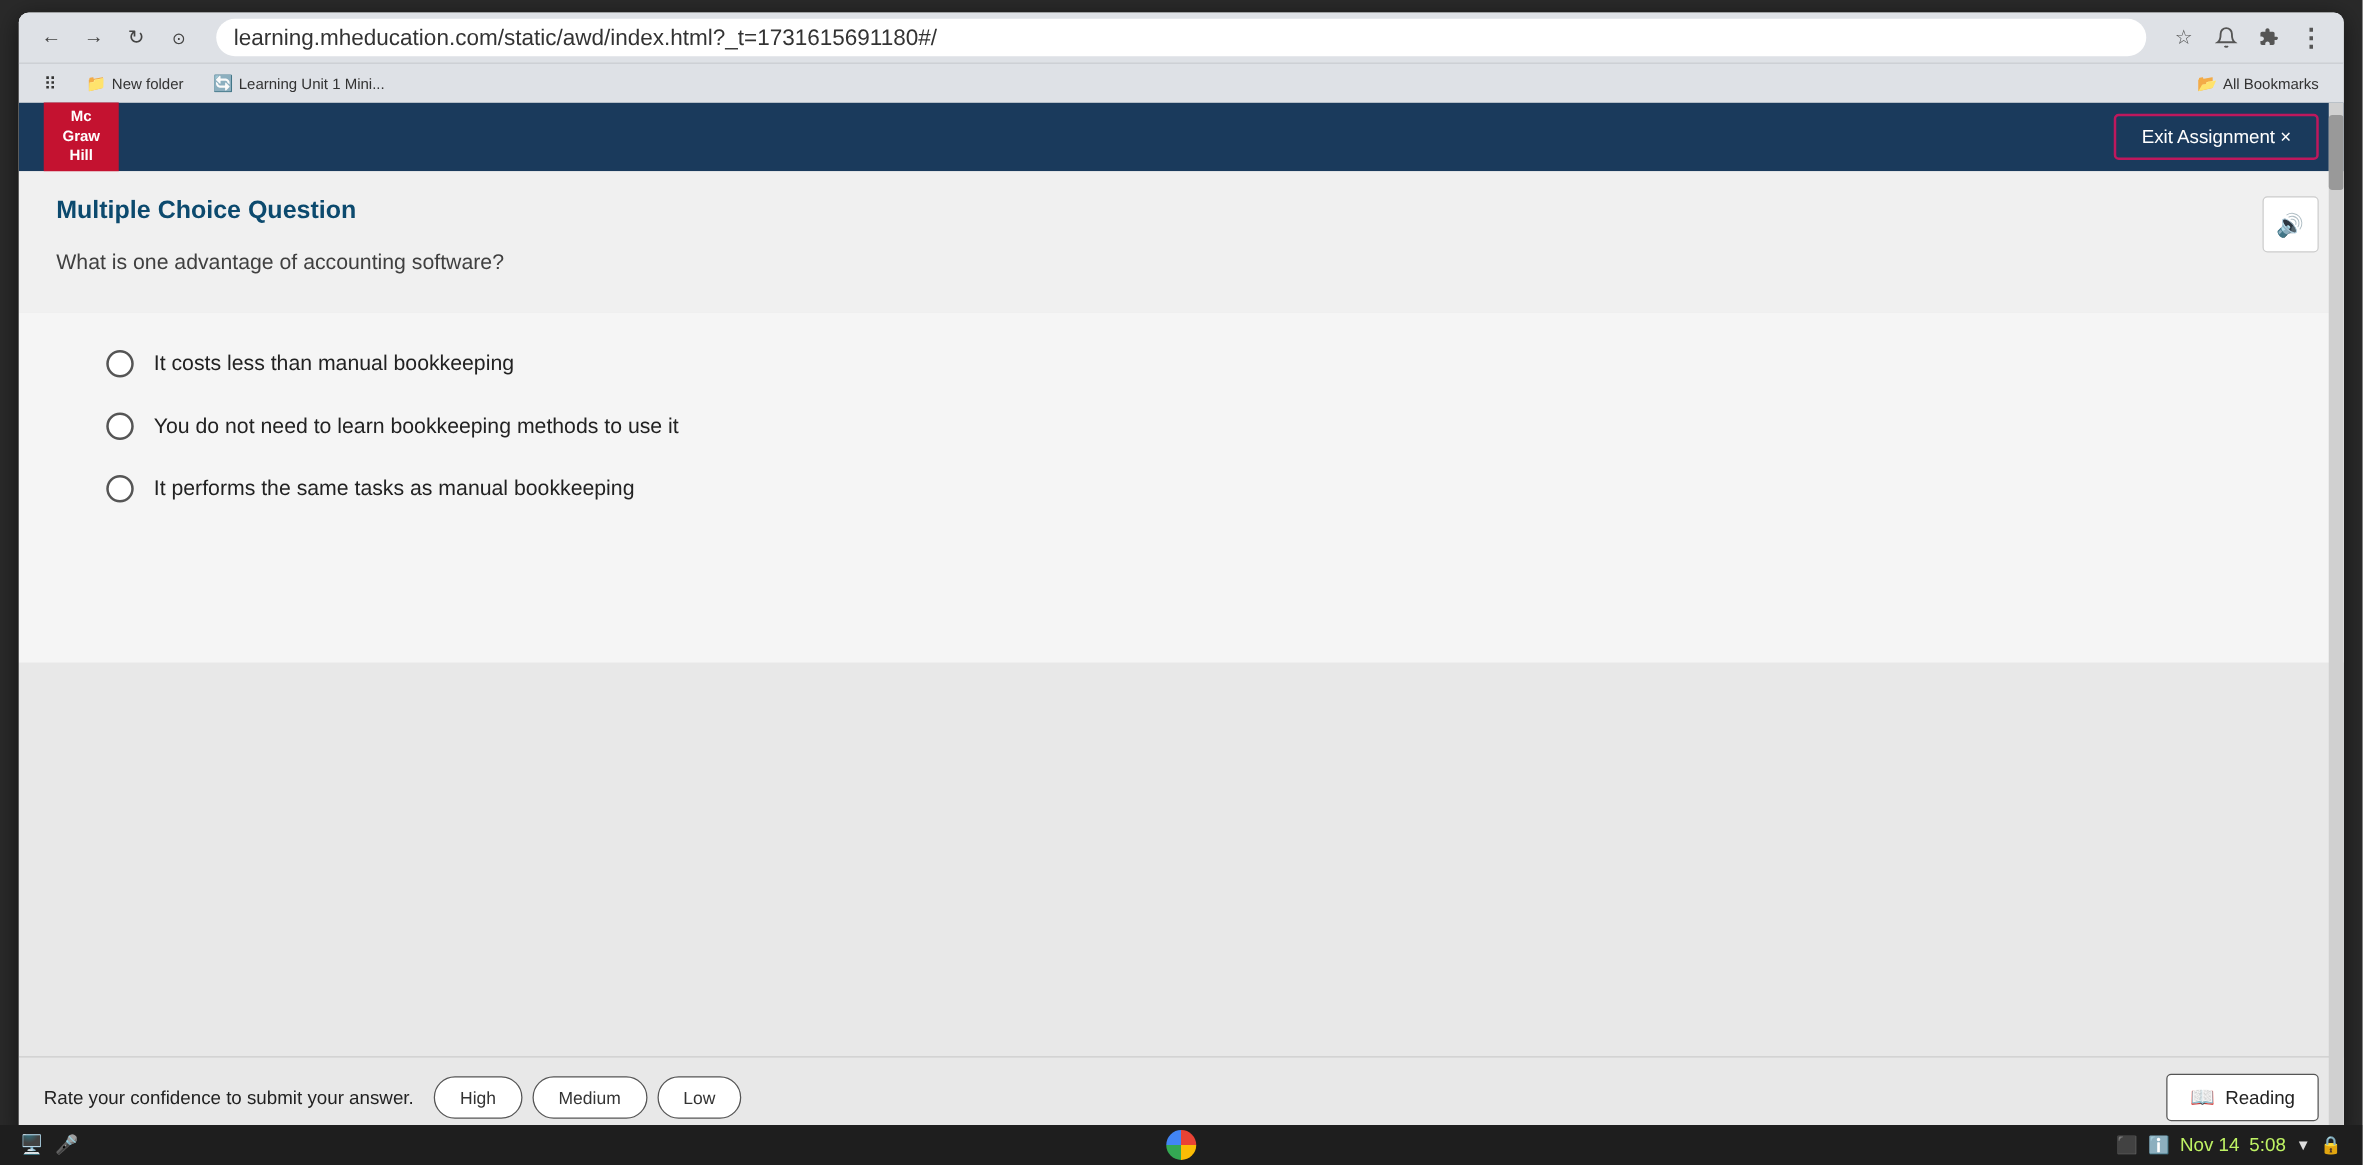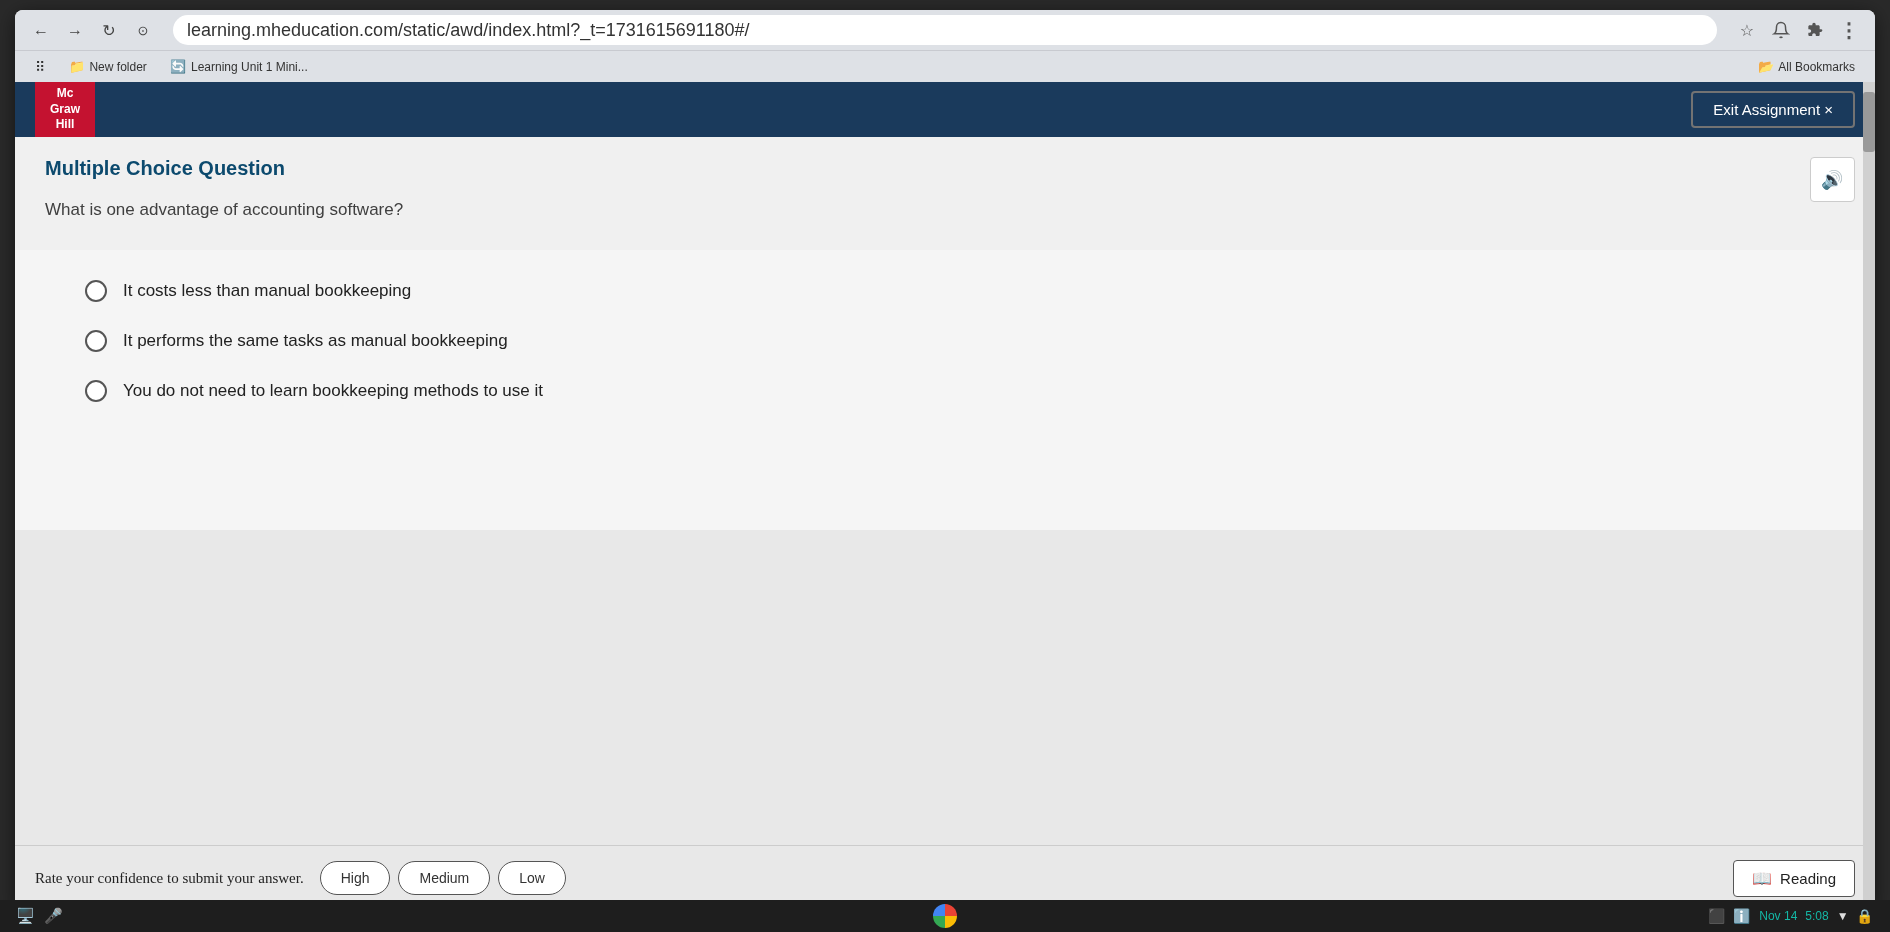--- a/index.html
+++ b/index.html
@@ -153,21 +153,21 @@
     }
 
     .mgh-logo-text {
       font-size: 12px;
       font-weight: bold;
       text-align: center;
     }
 
     .exit-assignment-btn {
       background: transparent;
-      border: 2px solid #737373;
+      border: 2px solid #be185d;
       color: white;
       padding: 8px 20px;
       border-radius: 4px;
       cursor: pointer;
       font-size: 15px;
       font-weight: 500;
       display: flex;
       align-items: center;
       gap: 8px;
     }
@@ -252,21 +252,20 @@
       position: absolute;
       bottom: 0;
       left: 0;
       right: 0;
     }
 
     .confidence-label {
       font-size: 15px;
       color: #222;
       margin-right: 16px;
-      font-family: Liberation Serif, serif;
     }
 
     .confidence-btn {
       border: 1.5px solid #555;
       background: white;
       padding: 8px 20px;
       border-radius: 20px;
       cursor: pointer;
       font-size: 14px;
       color: #333;
@@ -282,22 +281,22 @@
       border-radius: 4px;
       cursor: pointer;
       font-size: 15px;
       color: #222;
       display: flex;
       align-items: center;
       gap: 8px;
     }
 
     .taskbar-time {
-      font-size: 12px;
-      color: #14b8a6;
+      font-size: 15px;
+      color: #bef264;
     }
 
     
     .right-scrollbar {
       position: absolute;
       right: 0;
       top: 0;
       width: 12px;
       height: 100%;
       background: #d0d0d0;
@@ -421,26 +420,26 @@
     <div class="answers-section">
 
 
       <div class="answer-option">
         <div class="radio-circle"></div>
         <span class="answer-text">It costs less than manual bookkeeping</span>
       </div>
 
       <div class="answer-option">
         <div class="radio-circle"></div>
-        <span class="answer-text">It performs the same tasks as manual bookkeeping</span>
+        <span class="answer-text">You do not need to learn bookkeeping methods to use it</span>
       </div>
 
       <div class="answer-option">
         <div class="radio-circle"></div>
-        <span class="answer-text">You do not need to learn bookkeeping methods to use it</span>
+        <span class="answer-text">It performs the same tasks as manual bookkeeping</span>
       </div>
 
     </div>
 
     <div class="footer-bar">
       <span class="confidence-label">Rate your confidence to submit your answer.</span>
       <button class="confidence-btn">High</button>
       <button class="confidence-btn">Medium</button>
       <button class="confidence-btn">Low</button>
 

